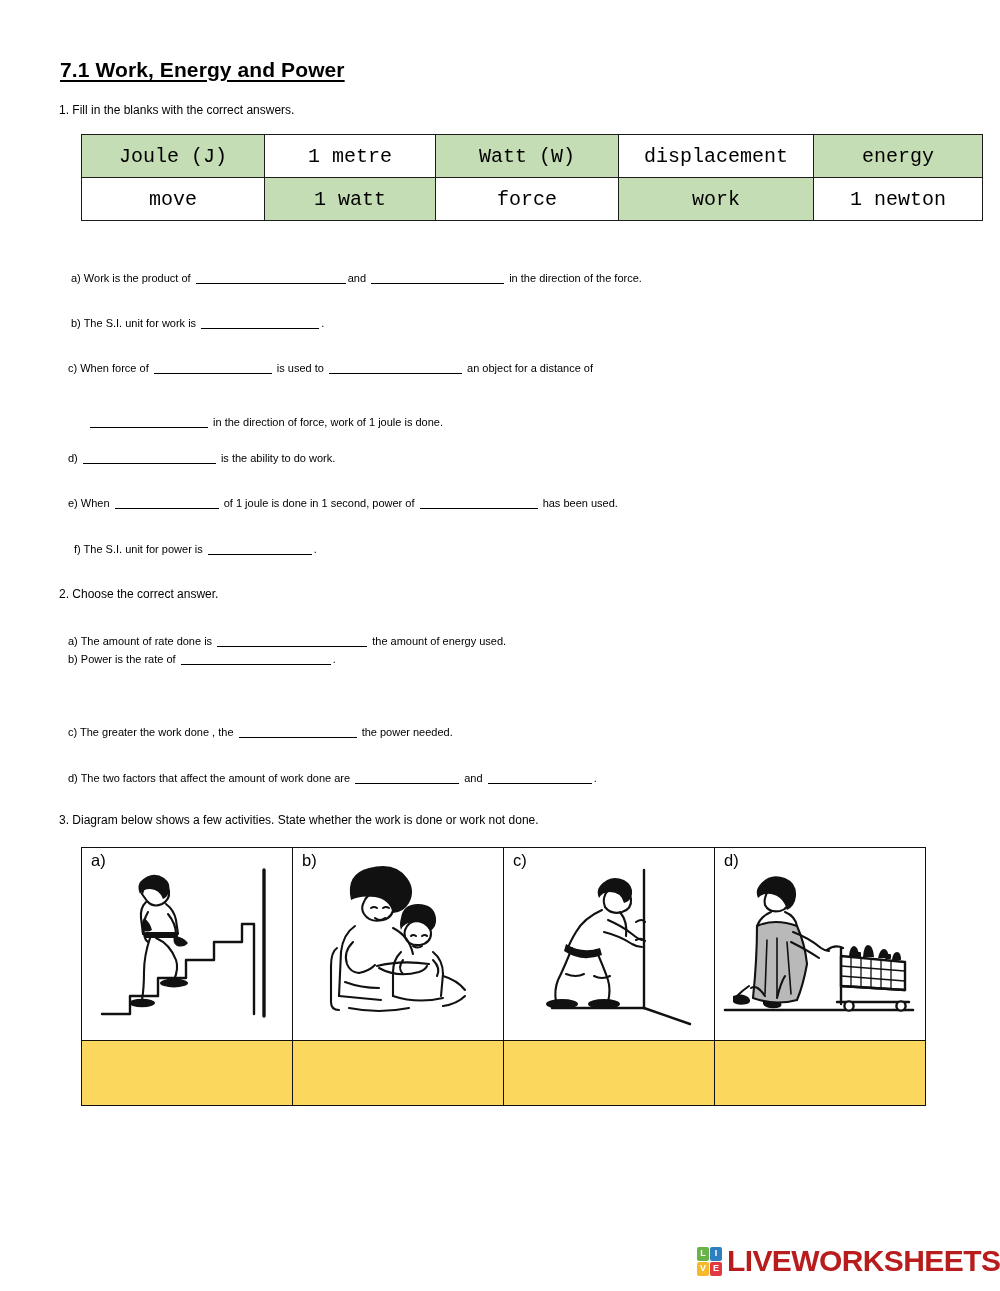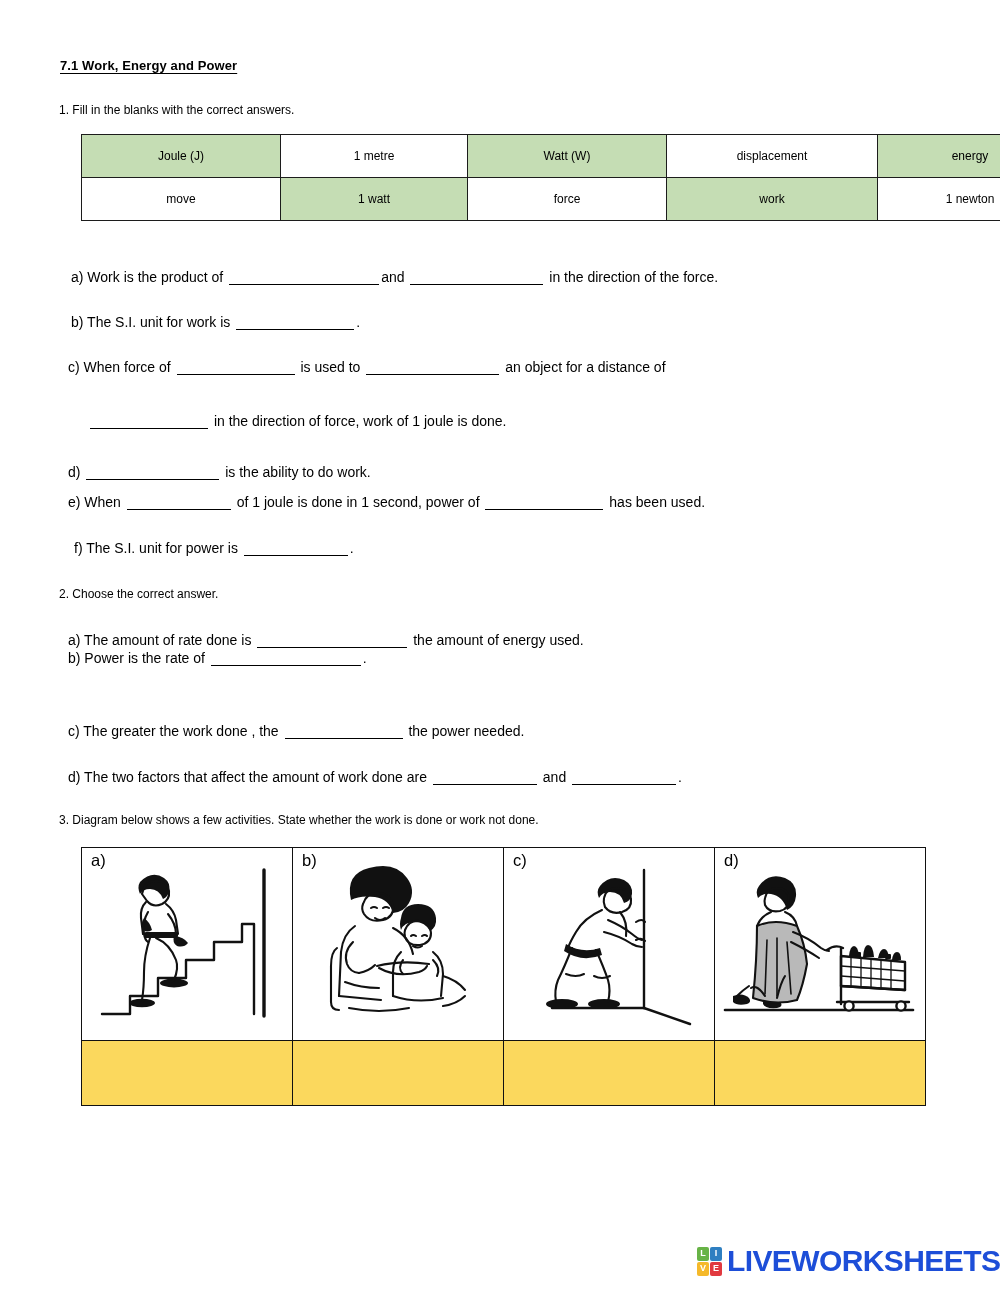--- a/index.html
+++ b/index.html
@@ -22,21 +22,21 @@
     height: 1291px;
     padding: 0;
     box-sizing: border-box;
   }
 
   
   .title {
     position: absolute;
     left: 60px;
     top: 58px;
-    font-size: 13px;
+    font-size: 21px;
     font-weight: bold;
     text-decoration: underline;
     text-underline-offset: 3px;
     letter-spacing: 0.1px;
   }
 
   .q-label {
     position: absolute;
     font-size: 12px;
     white-space: nowrap;
@@ -52,35 +52,36 @@
     top: 134px;
     width: 856px;
     border-collapse: collapse;
     table-layout: fixed;
   }
   .wordbank td {
     border: 1px solid #1c1c1c;
     height: 42px;
     text-align: center;
     vertical-align: middle;
-    font-size: 12px;
-    padding: 0 12px;
+    font-size: 20px;
+    padding: 0 4px;
     background: #ffffff;
+    font-family: Liberation Mono, monospace;
   }
   .wordbank td.green { background: #c5ddb4; }
   .col-1 { width: 174px; }
   .col-2 { width: 162px; }
   .col-3 { width: 174px; }
   .col-4 { width: 186px; }
   .col-5 { width: 160px; }
 
   
   .line {
     position: absolute;
-    font-size: 14px;
+    font-size: 11px;
     white-space: nowrap;
   }
   .blank {
     display: inline-block;
     border-bottom: 1.4px solid #000;
     vertical-align: bottom;
     height: 14px;
     margin: 0 2px;
   }
   .b-sm { width: 104px; }
@@ -152,21 +153,21 @@
     border-radius: 2px;
     line-height: 1;
   }
   .tile.t-l { background: #67b346; }
   .tile.t-i { background: #2e7fc1; }
   .tile.t-v { background: #f5b92a; }
   .tile.t-e { background: #e1393f; }
   .logo-text {
     font-size: 30px;
     font-weight: bold;
-    color: #1d4ed8;
+    color: #b91c1c;
     letter-spacing: -0.6px;
     line-height: 1;
   }
 </style>
 </head>
 <body>
 
 <div class="page">
 
   <div class="title">7.1 Work, Energy and Power</div>
@@ -209,21 +210,21 @@
 
   <div class="line" style="left:71px; top:314px;">
     <span>b) The S.I. unit for work is</span>
     <span class="blank b-md"></span><span>.</span>
   </div>
   <div class="line" style="left:88px; top:413px;">
     <span class="blank b-md"></span>
     <span>in the direction of force, work of 1 joule is done.</span>
   </div>
 
-  <div class="line" style="left:68px; top:464px;">
+  <div class="line" style="left:68px; top:449px;">
     <span>d)</span>
     <span class="blank b-lg"></span>
     <span>is the ability to do work.</span>
   </div>
 
   <div class="line" style="left:68px; top:494px;">
     <span>e) When</span>
     <span class="blank b-sm"></span>
     <span>of 1 joule is done in 1 second, power of</span>
     <span class="blank b-md"></span>

